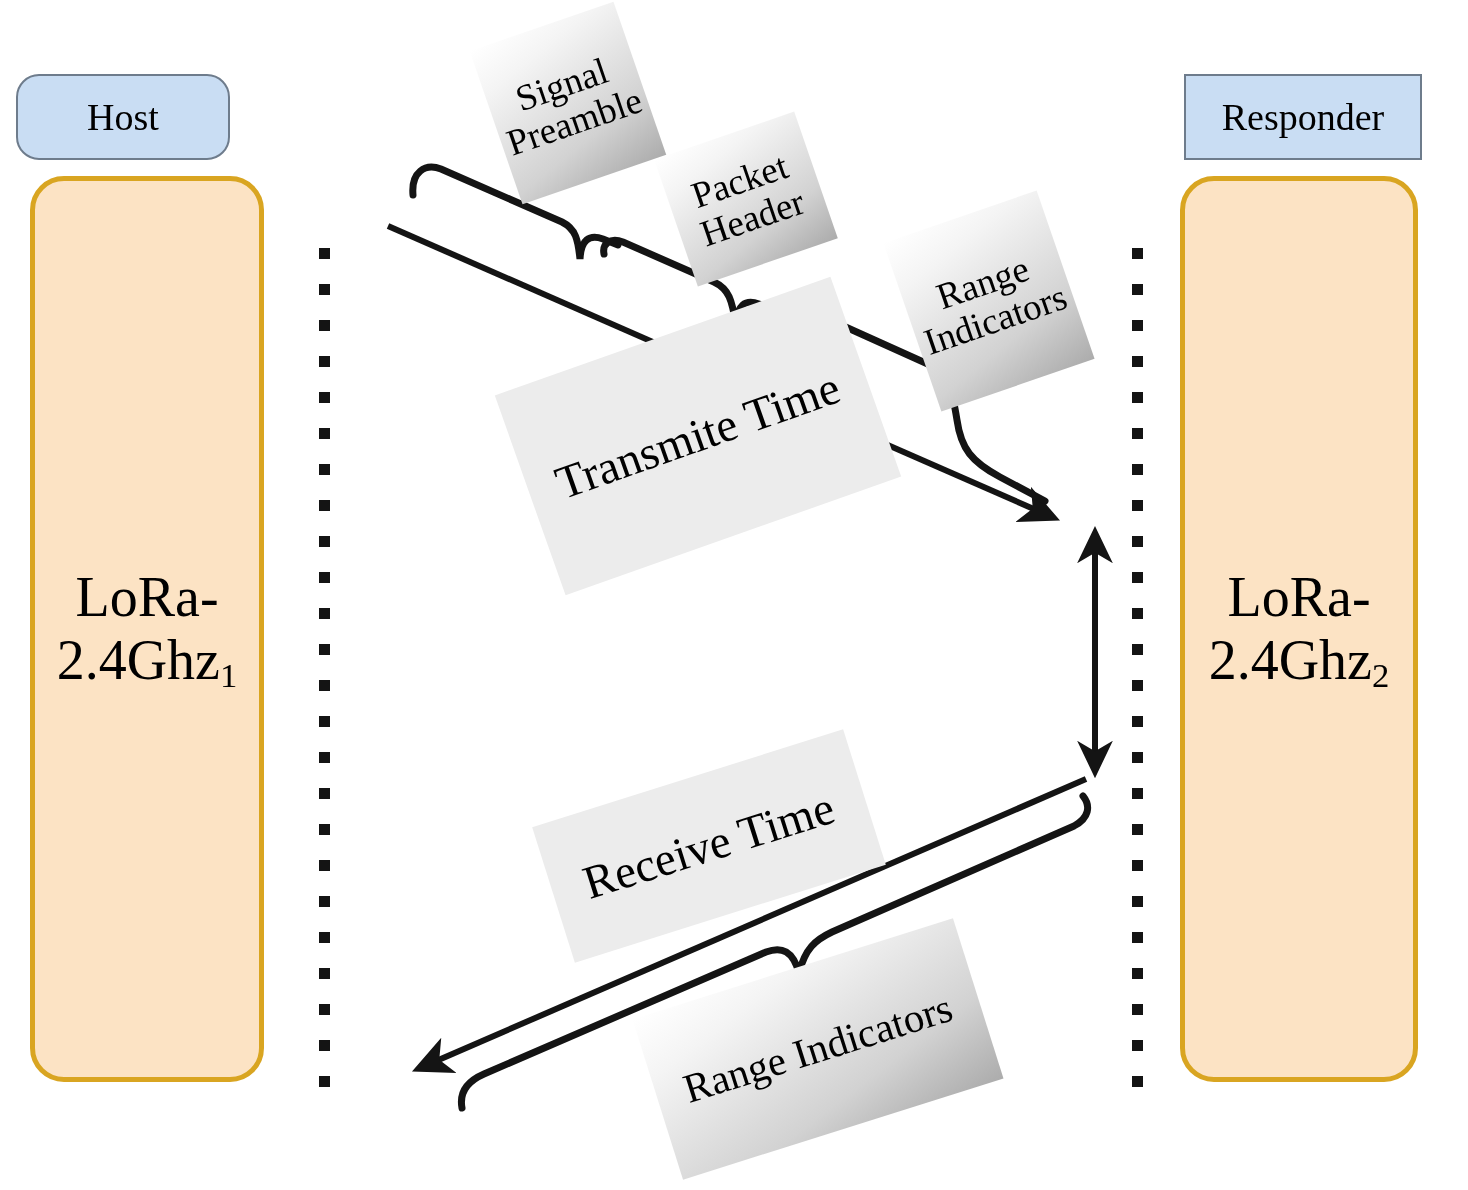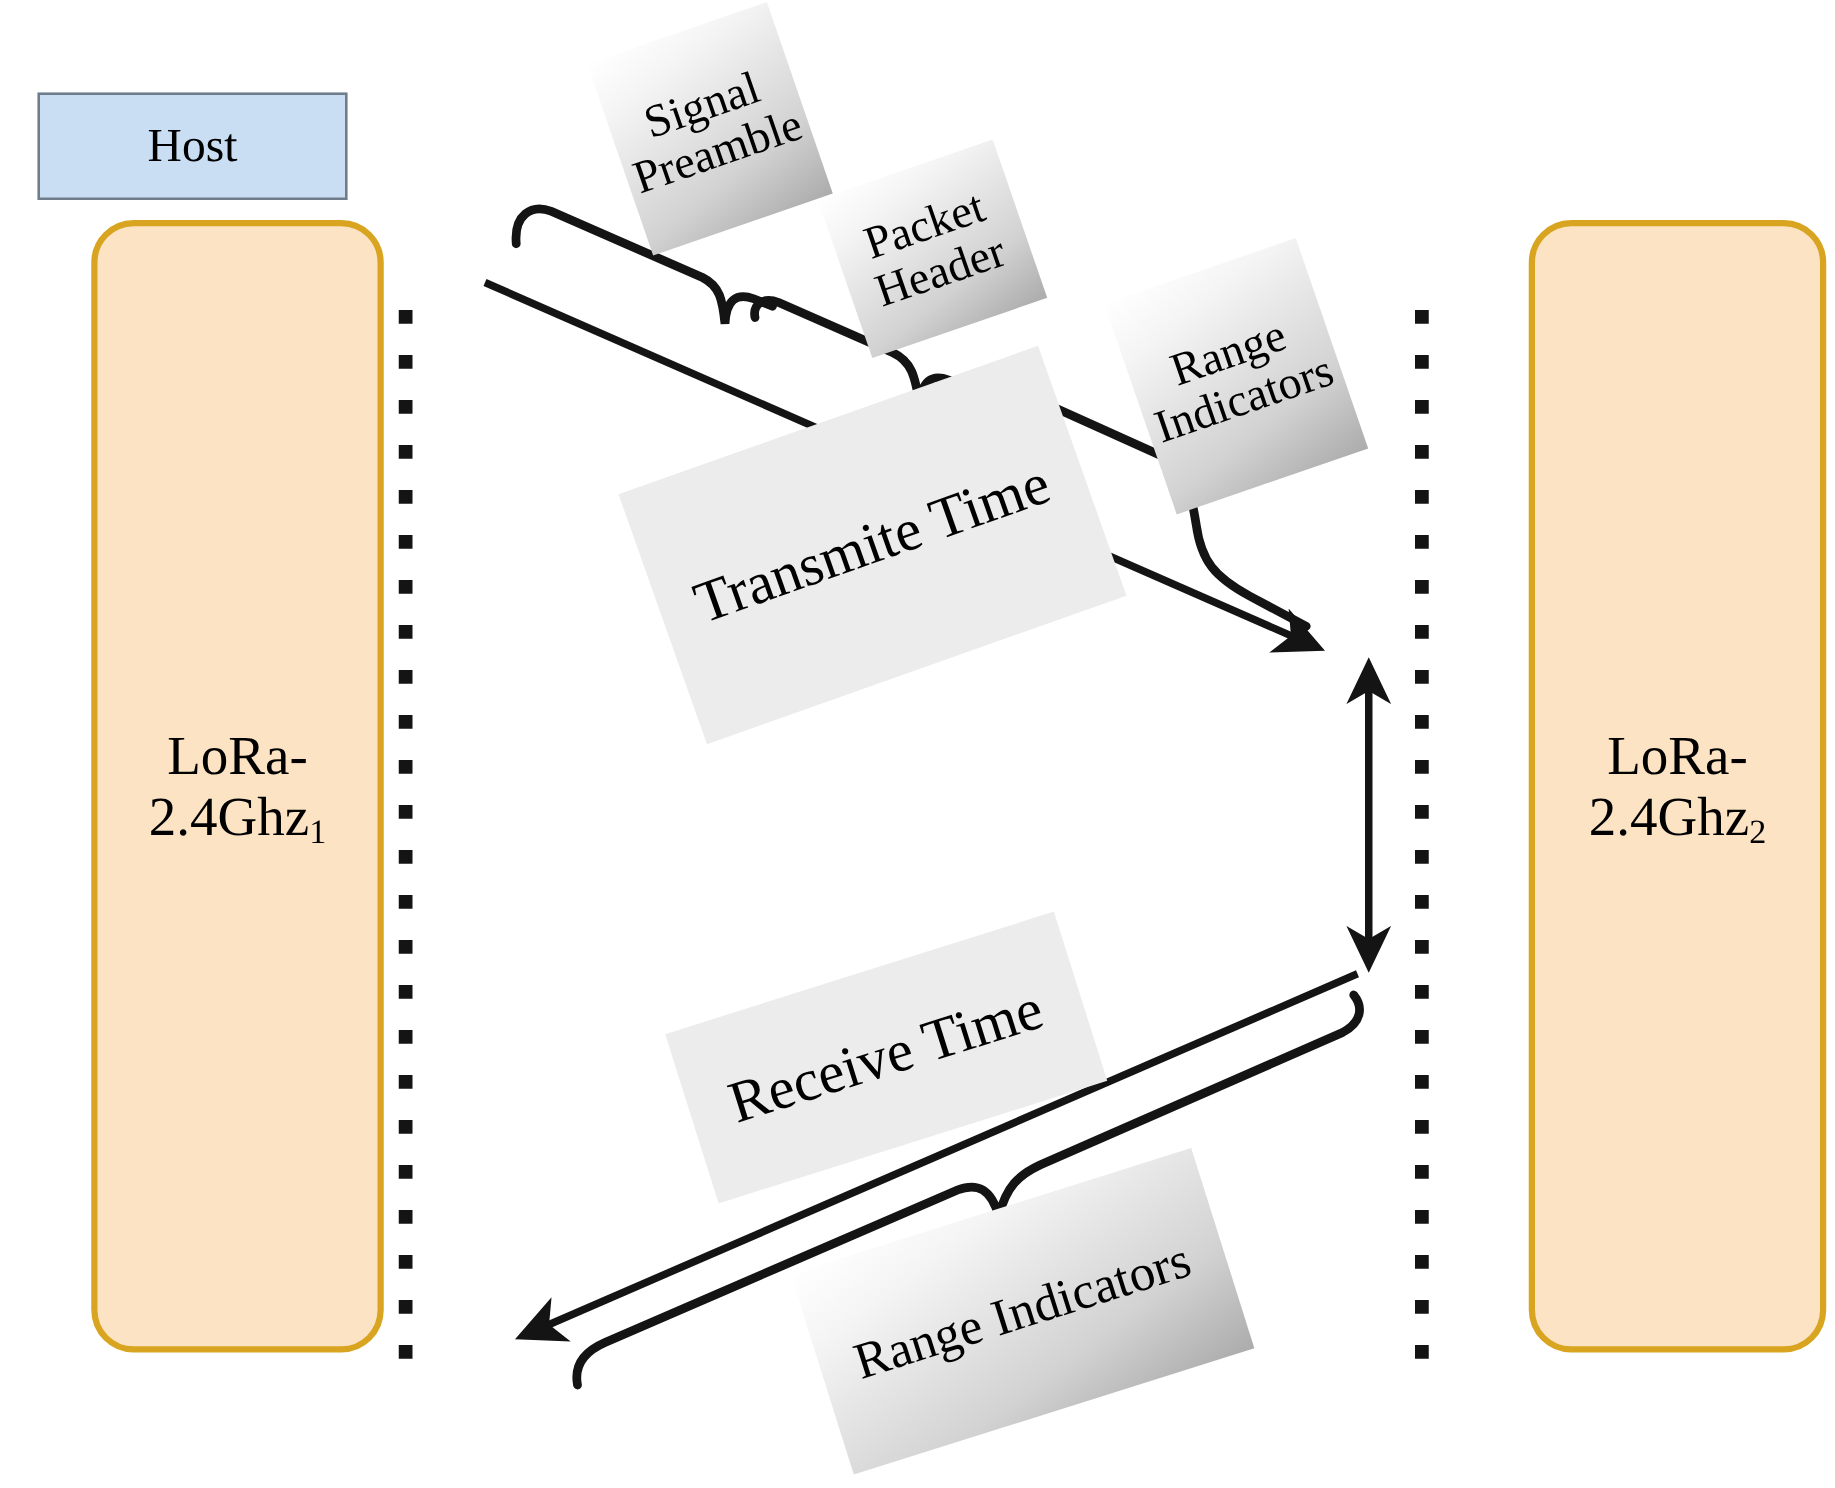--- a/index.html
+++ b/index.html
@@ -21,38 +21,37 @@
     box-sizing: border-box;
     background: #c9ddf3;
     border: 2px solid #6e7c8c;
     display: flex;
     align-items: center;
     justify-content: center;
     color: #000000;
     font-size: 38px;
     line-height: 1;
   }
-  #host-label   { left: 30px;   top: 74px;  width: 248px; height: 86px; }
+  #host-label   { left: 16px;   top: 74px;  width: 214px; height: 86px; border-radius: 23px; }
   #resp-label   { left: 1184px; top: 74px;  width: 238px; height: 86px; }
 
   
   .endpoint-body {
     position: absolute;
     box-sizing: border-box;
     background: #fce3c4;
     border: 5px solid #d9a521;
     border-radius: 34px;
     display: flex;
     align-items: center;
     justify-content: center;
     text-align: center;
     color: #000000;
-    font-size: 44px;
+    font-size: 56px;
     line-height: 1.12;
-    margin-left: 43px;
   }
   #host-body  { left: 30px;   top: 176px; width: 234px; height: 906px; }
   #resp-body  { left: 1180px; top: 176px; width: 238px; height: 906px; }
   .endpoint-body sub {
     font-size: 0.62em;
     vertical-align: baseline;
     position: relative;
     top: 0.22em;
   }
 
@@ -144,20 +143,23 @@
 
 <div id="stage">
 
   <div class="endpoint-label" id="host-label">
     <span>Host</span>
   </div>
   <div class="endpoint-body" id="host-body">
     <span><span>LoRa-</span><br><span>2.4Ghz</span><sub>1</sub></span>
   </div>
 
+  <div class="endpoint-label" id="resp-label">
+    <span>Responder</span>
+  </div>
   <div class="endpoint-body" id="resp-body">
     <span><span>LoRa-</span><br><span>2.4Ghz</span><sub>2</sub></span>
   </div>
 
   <div class="lifeline" id="lifeline-host">
       <i style="top: 0px;"></i>
       <i style="top: 36px;"></i>
       <i style="top: 72px;"></i>
       <i style="top: 108px;"></i>
       <i style="top: 144px;"></i>

